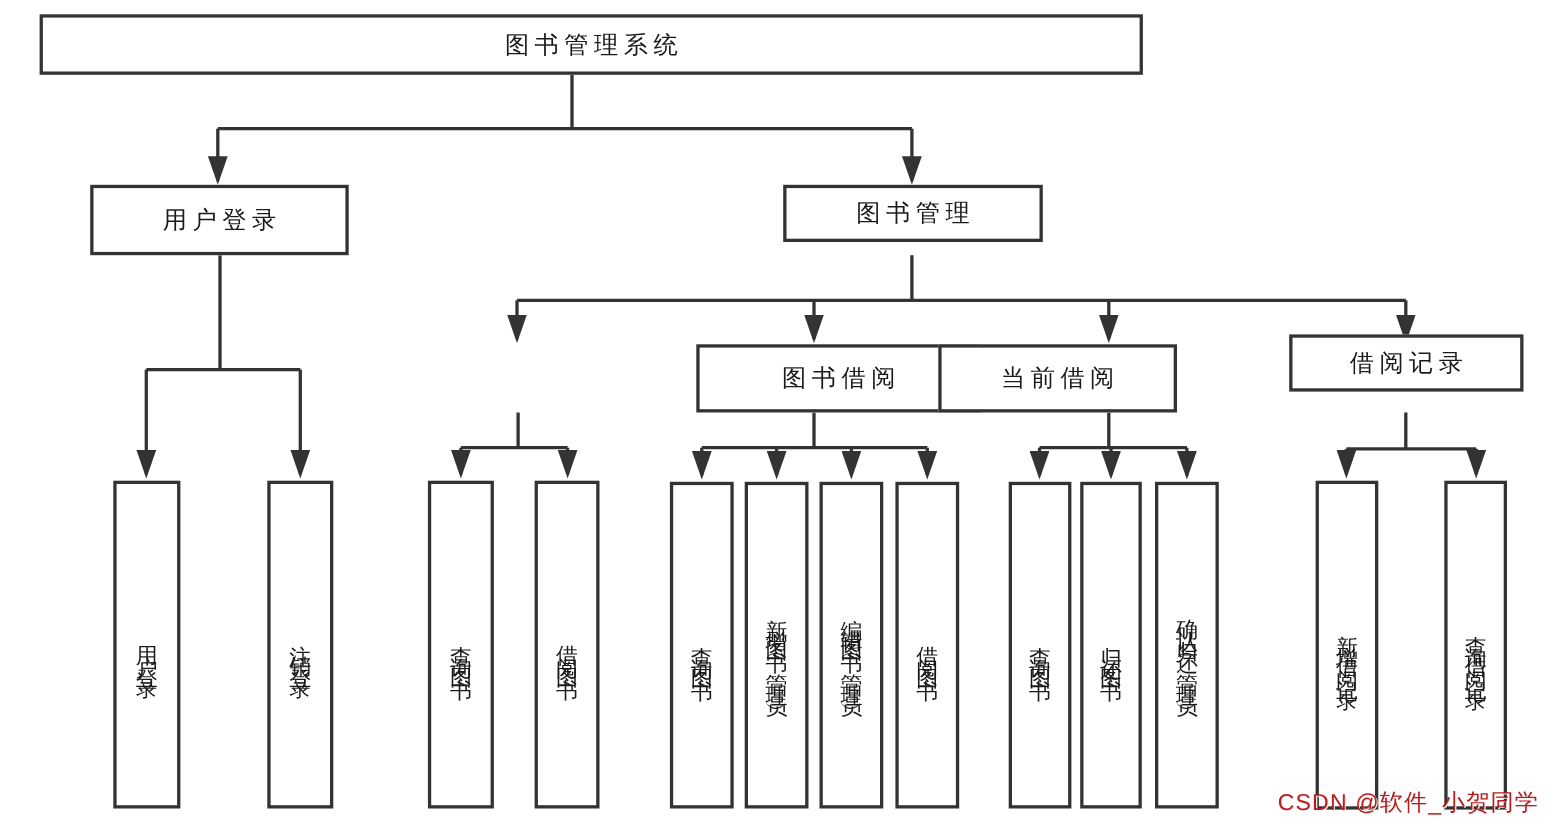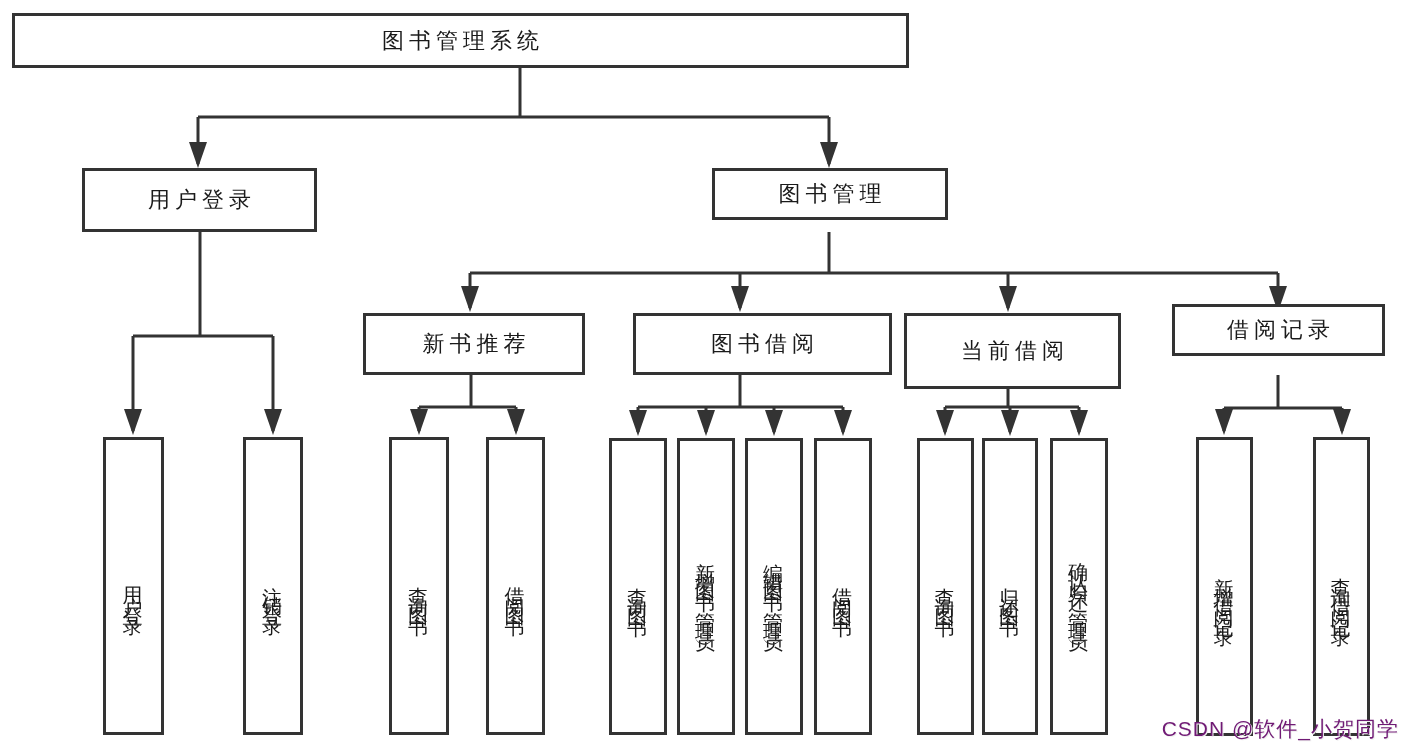--- a/index.html
+++ b/index.html
@@ -36,21 +36,21 @@
     writing-mode: vertical-rl;
     text-orientation: mixed;
     font-size: 20px;
   }
   .vbox span { letter-spacing: 10px; margin-bottom: -10px; }
   .watermark {
     position: absolute;
     right: 6px;
     bottom: 4px;
     font-size: 21px;
-    color: #701a75;
+    color: #b91c1c;
     text-shadow: 1px 1px 0 #efefef;
     letter-spacing: 1px;
     white-space: nowrap;
   }
 </style>
 </head>
 <body>
 
 <div class="canvas">
 
@@ -97,38 +97,35 @@
       <path d="M1010 407 V432" marker-end="url(#arw)"></path>
       <path d="M1079 407 V432" marker-end="url(#arw)"></path>
 
       <path d="M1278 375 V408"></path>
       <path d="M1224 408 H1342"></path>
       <path d="M1224 408 V431" marker-end="url(#arw)"></path>
       <path d="M1342 408 V431" marker-end="url(#arw)"></path>
     </g>
   </svg>
 
-  <div class="box hbox" style="left:12px;top:13px;width:897px;height:55px">
+  <div class="box hbox" style="left:36px;top:13px;width:1003px;height:55px">
     <span>图书管理系统</span>
   </div>
 
   <div class="box hbox" style="left:82px;top:168px;width:235px;height:64px">
     <span>用户登录</span>
   </div>
   <div class="box hbox" style="left:712px;top:168px;width:236px;height:52px">
     <span>图书管理</span>
   </div>
 
-  <div class="box hbox" style="left:363px;top:313px;width:222px;height:62px">
-    <span>新书推荐</span>
-  </div>
   <div class="box hbox" style="left:633px;top:313px;width:259px;height:62px">
     <span>图书借阅</span>
   </div>
-  <div class="box hbox" style="left:904px;top:313px;width:217px;height:76px">
+  <div class="box hbox" style="left:853px;top:313px;width:217px;height:62px">
     <span>当前借阅</span>
   </div>
   <div class="box hbox" style="left:1172px;top:304px;width:213px;height:52px">
     <span>借阅记录</span>
   </div>
 
   <div class="box vbox" style="left:103px;top:437px;width:61px;height:298px">
     <span>用户登录</span>
   </div>
   <div class="box vbox" style="left:243px;top:437px;width:60px;height:298px">

